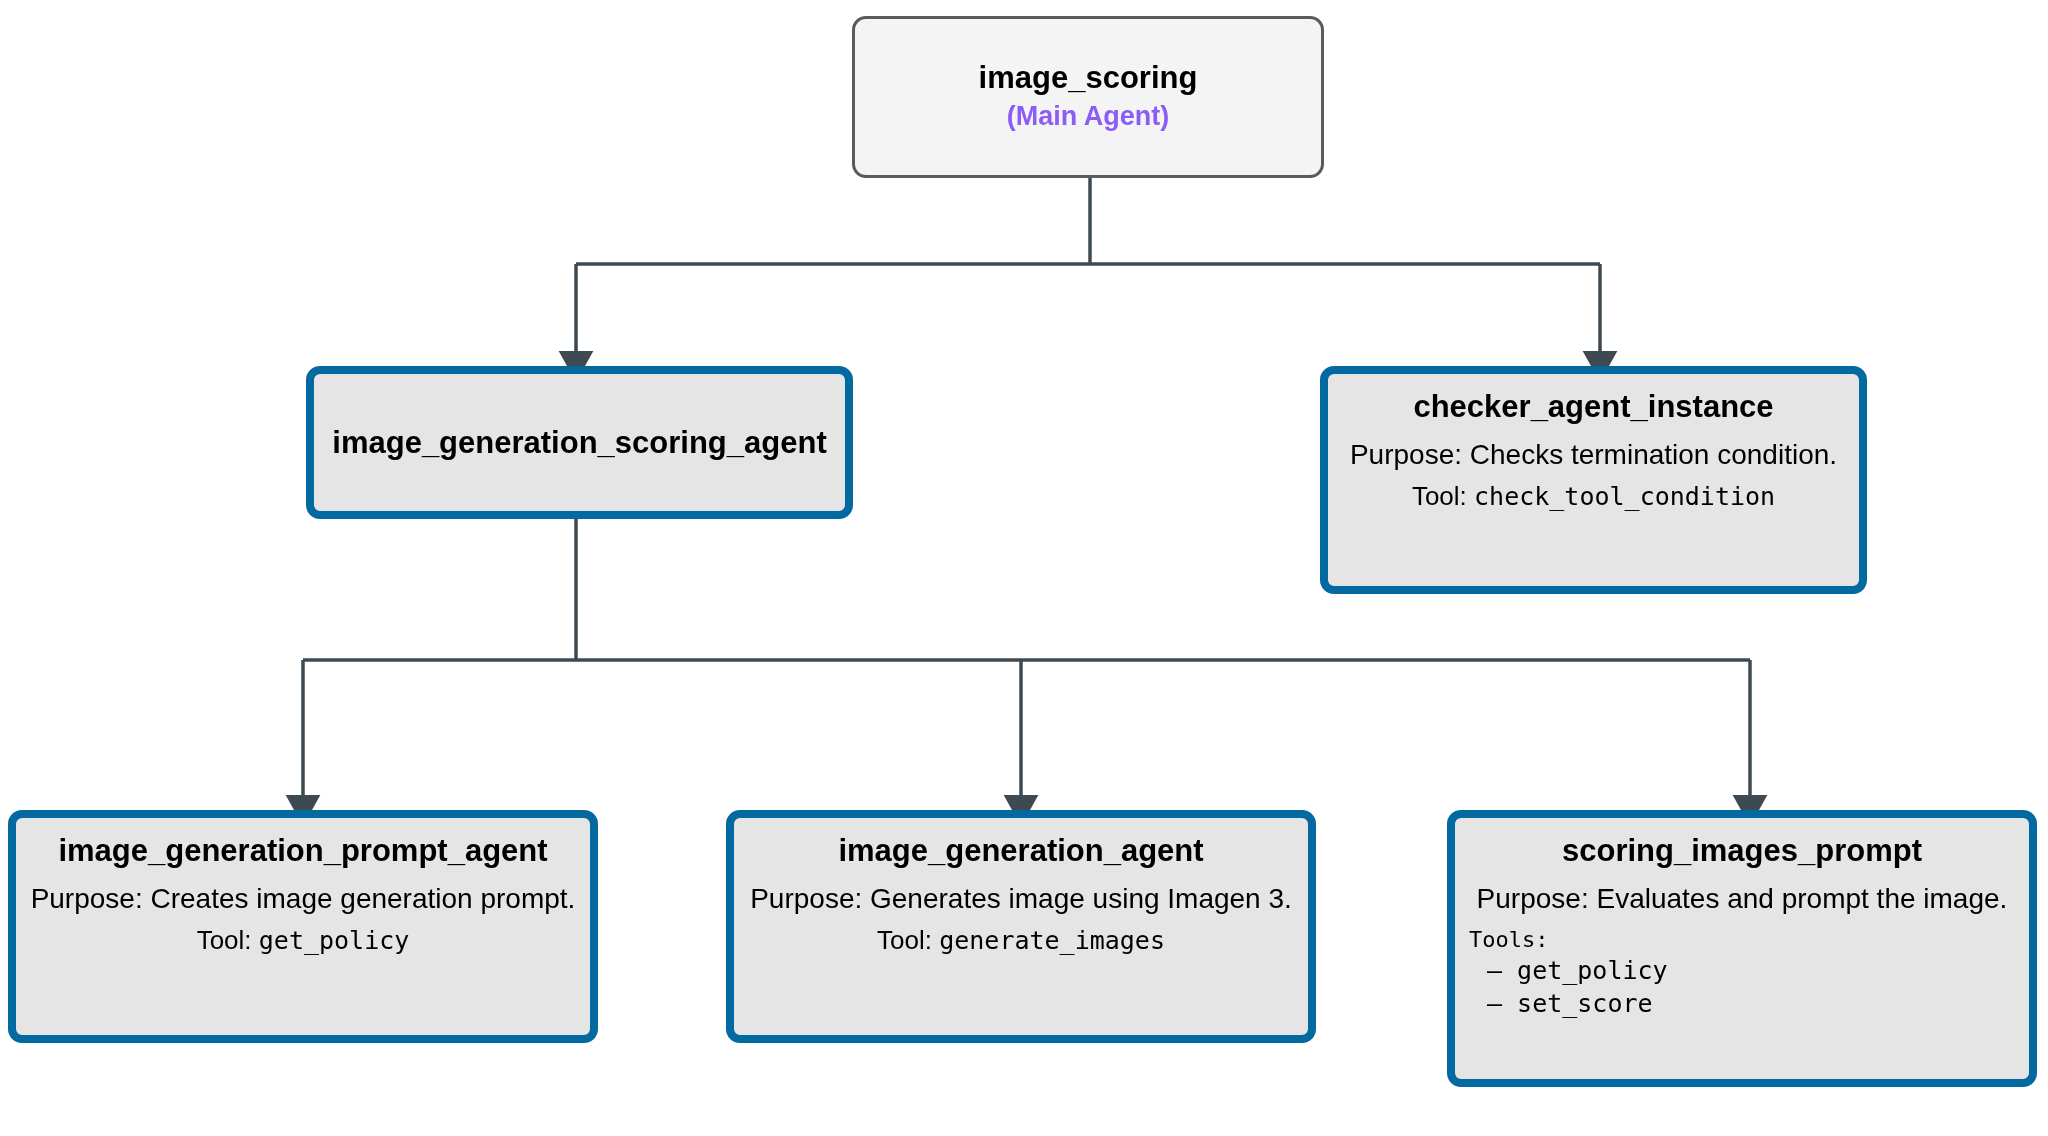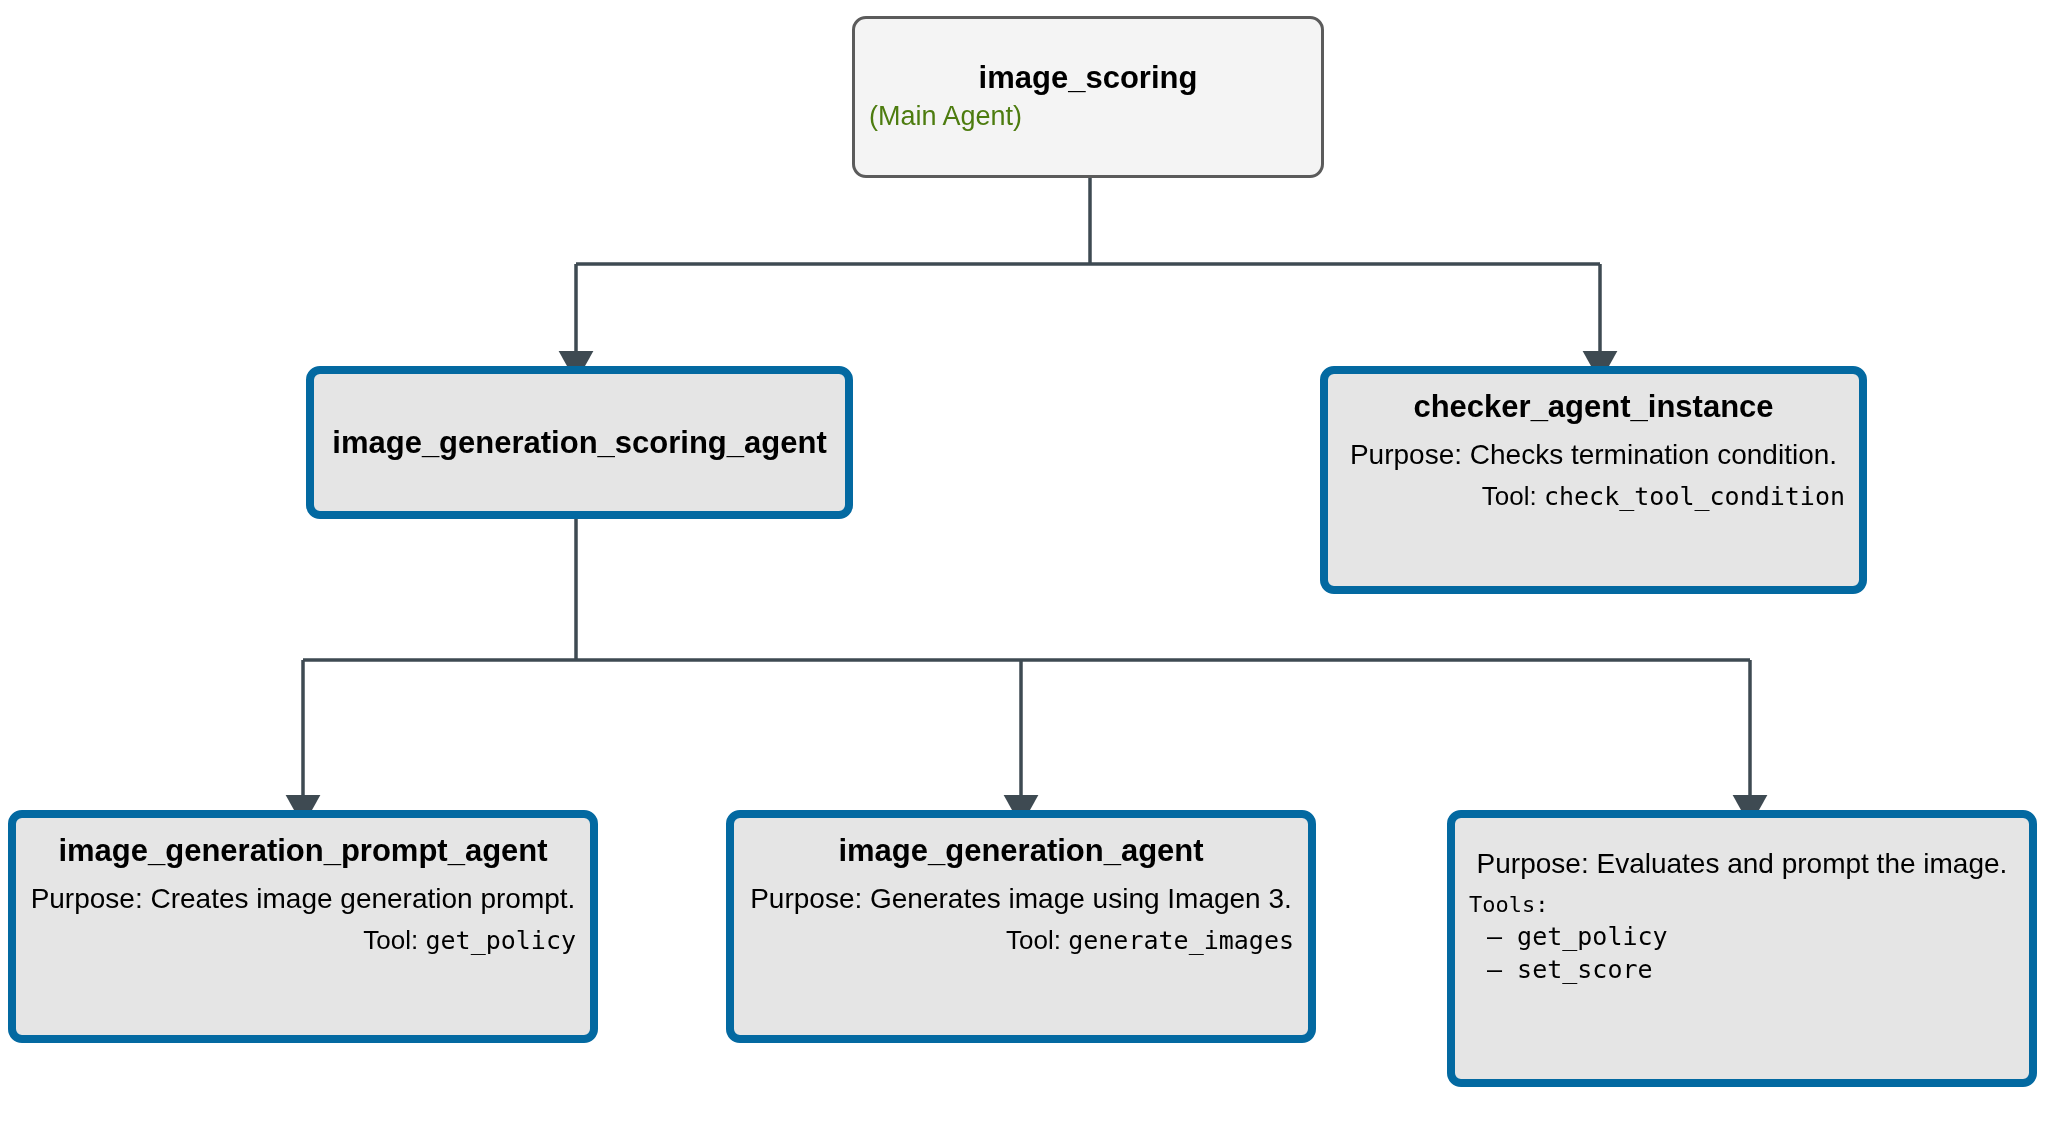--- a/index.html
+++ b/index.html
@@ -66,38 +66,39 @@
   .title {
     font-size: 31px;
     font-weight: bold;
     color: #000000;
     text-align: center;
     line-height: 1.12;
     white-space: nowrap;
   }
   .subtitle {
     font-size: 27px;
-    color: #4d7c0f;
-    text-align: left;
+    color: #8b5cf6;
+    text-align: center;
     line-height: 1.2;
     margin-top: 4px;
     white-space: nowrap;
+    font-weight: bold;
   }
   .purpose {
     font-size: 28px;
     color: #000000;
     text-align: center;
     line-height: 1.25;
     margin-top: 12px;
     white-space: nowrap;
   }
   .toolline {
     font-size: 26px;
     color: #000000;
-    text-align: right;
+    text-align: center;
     line-height: 1.28;
     margin-top: 8px;
     white-space: nowrap;
     font-family: "Liberation Sans", sans-serif;
   }
   .mono {
     font-family: "DejaVu Sans Mono", "Liberation Mono", monospace;
     font-size: 25px;
   }
   .tools-label {
@@ -198,20 +199,21 @@
       <div class="purpose">Purpose: Generates image using Imagen 3.</div>
       <div class="toolline">
         <span>Tool:</span>
         <span class="mono">generate_images</span>
       </div>
     </div>
   </div>
 
   <div class="node agent" style="left:1447px; top:810px; width:590px; height:277px;">
     <div class="node-inner">
+      <div class="title">scoring_images_prompt</div>
       <div class="purpose">Purpose: Evaluates and prompt the image.</div>
       <div class="tools-label">Tools:</div>
       <ul class="tools-list">
         <li>– get_policy</li>
         <li>– set_score</li>
       </ul>
     </div>
   </div>
 
 </div>

